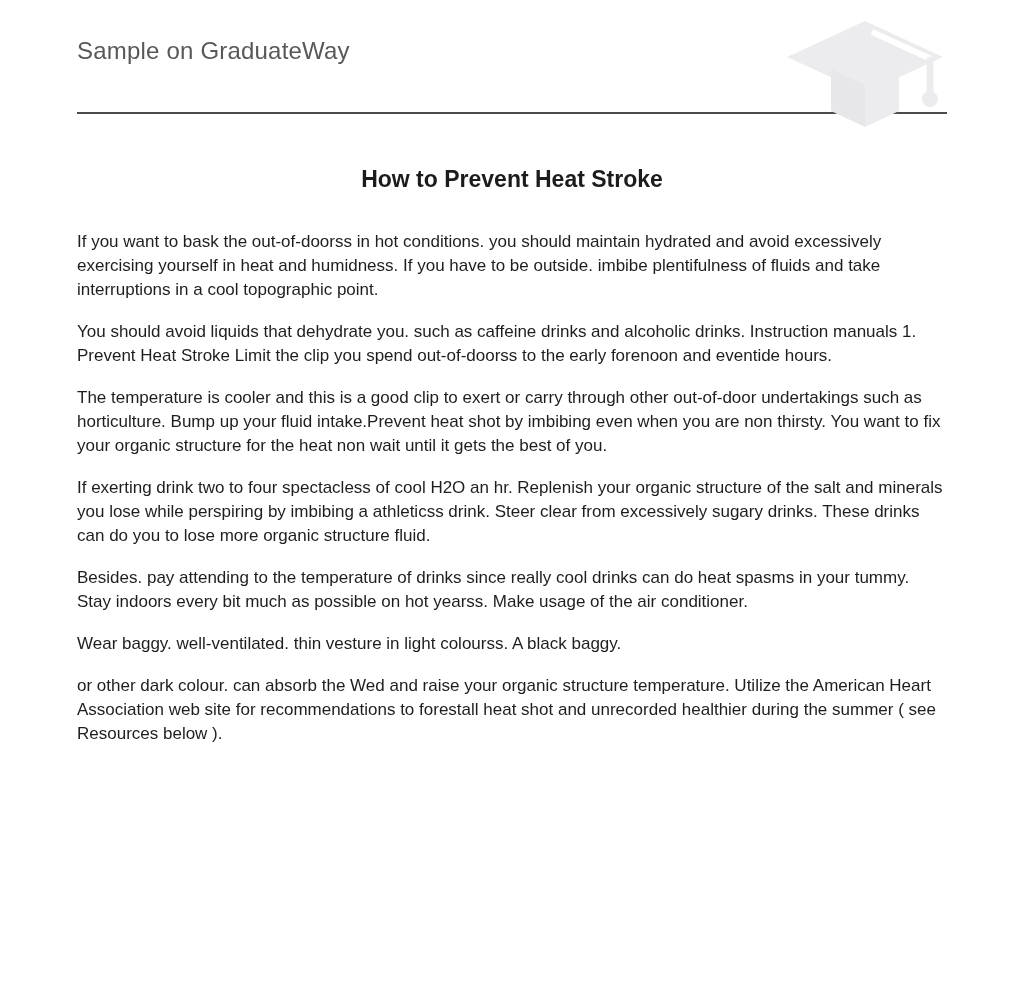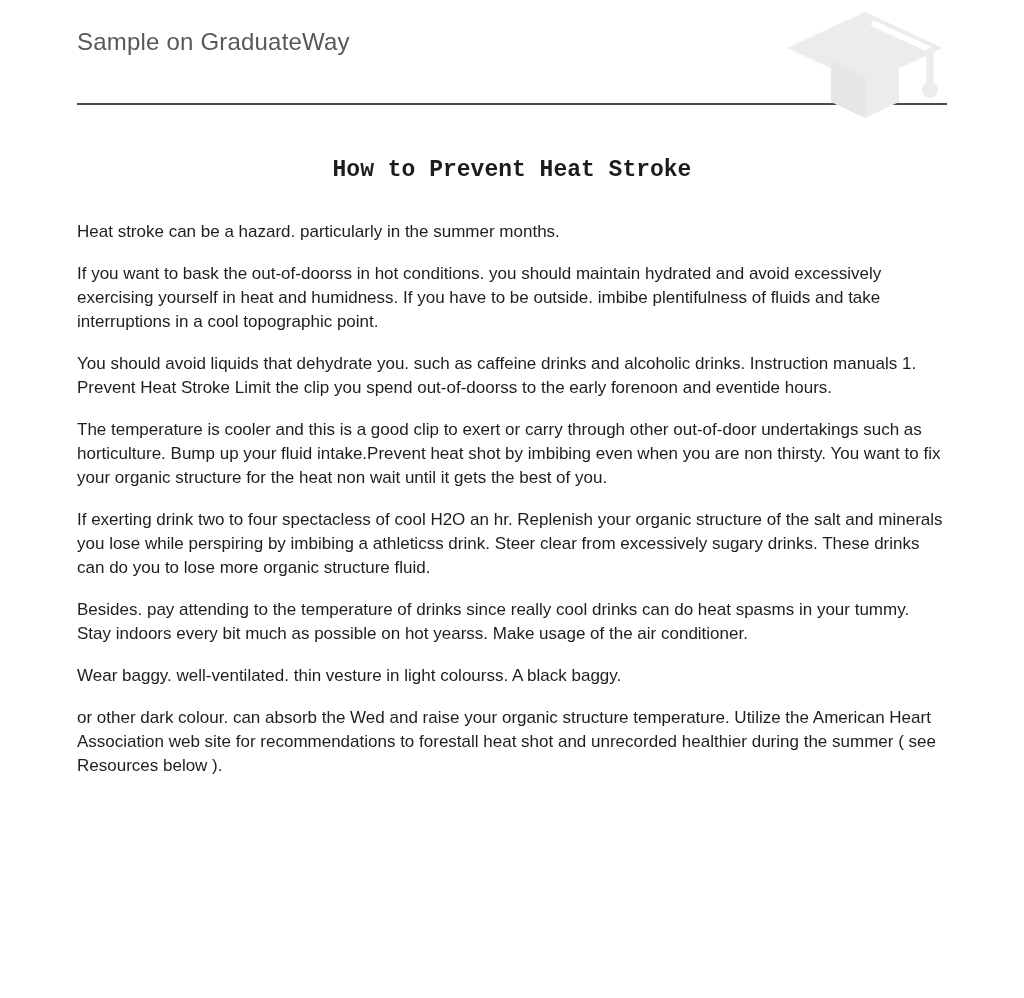--- a/index.html
+++ b/index.html
@@ -7,21 +7,21 @@
     background: #ffffff;
     font-family: "Liberation Sans", "DejaVu Sans", sans-serif;
   }
   body {
     width: 1024px;
     min-height: 998px;
     margin: 0 auto;
   }
   .page {
     width: 870px;
-    margin: 0 auto;
+    margin: 9px auto;
     position: relative;
     padding-top: 28px;
   }
   
   .header { position: relative; }
   .sample-title {
     font-size: 24px;
     font-weight: 400;
     color: #58585a;
     letter-spacing: 0.2px;
@@ -49,21 +49,20 @@
     border-top: 2px solid #4c4c4c;
     margin-top: 47px;
   }
   
   .article-title {
     margin-top: 52px;
     text-align: center;
     font-size: 23px;
     font-weight: 700;
     color: #1c1c1c;
-    font-family: Liberation Mono, monospace;
   }
   .article p {
     font-size: 17px;
     line-height: 24px;
     color: #1e1e1e;
     margin: 18px 0 0 0;
     white-space: pre-wrap;
   }
   .article p:first-of-type { margin-top: 37px; }
 </style>
@@ -91,21 +90,20 @@
         <circle cx="151" cy="80" r="8" fill="#ececee"></circle>
       </svg>
     </span>
 
     <hr class="divider">
   </div>
 
   <div class="article">
     <h1 class="article-title">How to Prevent Heat Stroke</h1>
 
-    <p>Heat stroke can be a hazard. particularly in the summer months.</p>
     <p>If you want to bask the out-of-doorss in hot conditions. you should maintain hydrated and avoid excessively exercising yourself in heat and humidness. If you have to be outside. imbibe plentifulness of fluids and take interruptions in a cool topographic point.</p>
     <p>You should avoid liquids that dehydrate you. such as caffeine drinks and alcoholic drinks. Instruction manuals 1. Prevent Heat Stroke Limit the clip you spend out-of-doorss to the early forenoon and eventide hours.</p>
     <p>The temperature is cooler and this is a good clip to exert or carry through other out-of-door undertakings such as horticulture. Bump up your fluid intake.Prevent heat shot by imbibing even when you are non thirsty. You want to fix your organic structure for the heat non wait until it gets the best of you.</p>
     <p>If exerting drink two to four spectacless of cool H2O an hr. Replenish your organic structure of the salt and minerals you lose while perspiring by imbibing a athleticss drink. Steer clear from excessively sugary drinks. These drinks can do you to lose more organic structure fluid.</p>
     <p>Besides. pay attending to the temperature of drinks since really cool drinks can do heat spasms in your tummy.  Stay indoors every bit much as possible on hot yearss. Make usage of the air conditioner.</p>
     <p>Wear baggy. well-ventilated. thin vesture in light colourss. A black baggy.</p>
     <p>or other dark colour. can absorb the Wed and raise your organic structure temperature. Utilize the American Heart Association web site for recommendations to forestall heat shot and unrecorded healthier during the summer ( see Resources below ).</p>
   </div>
 
 </div>

